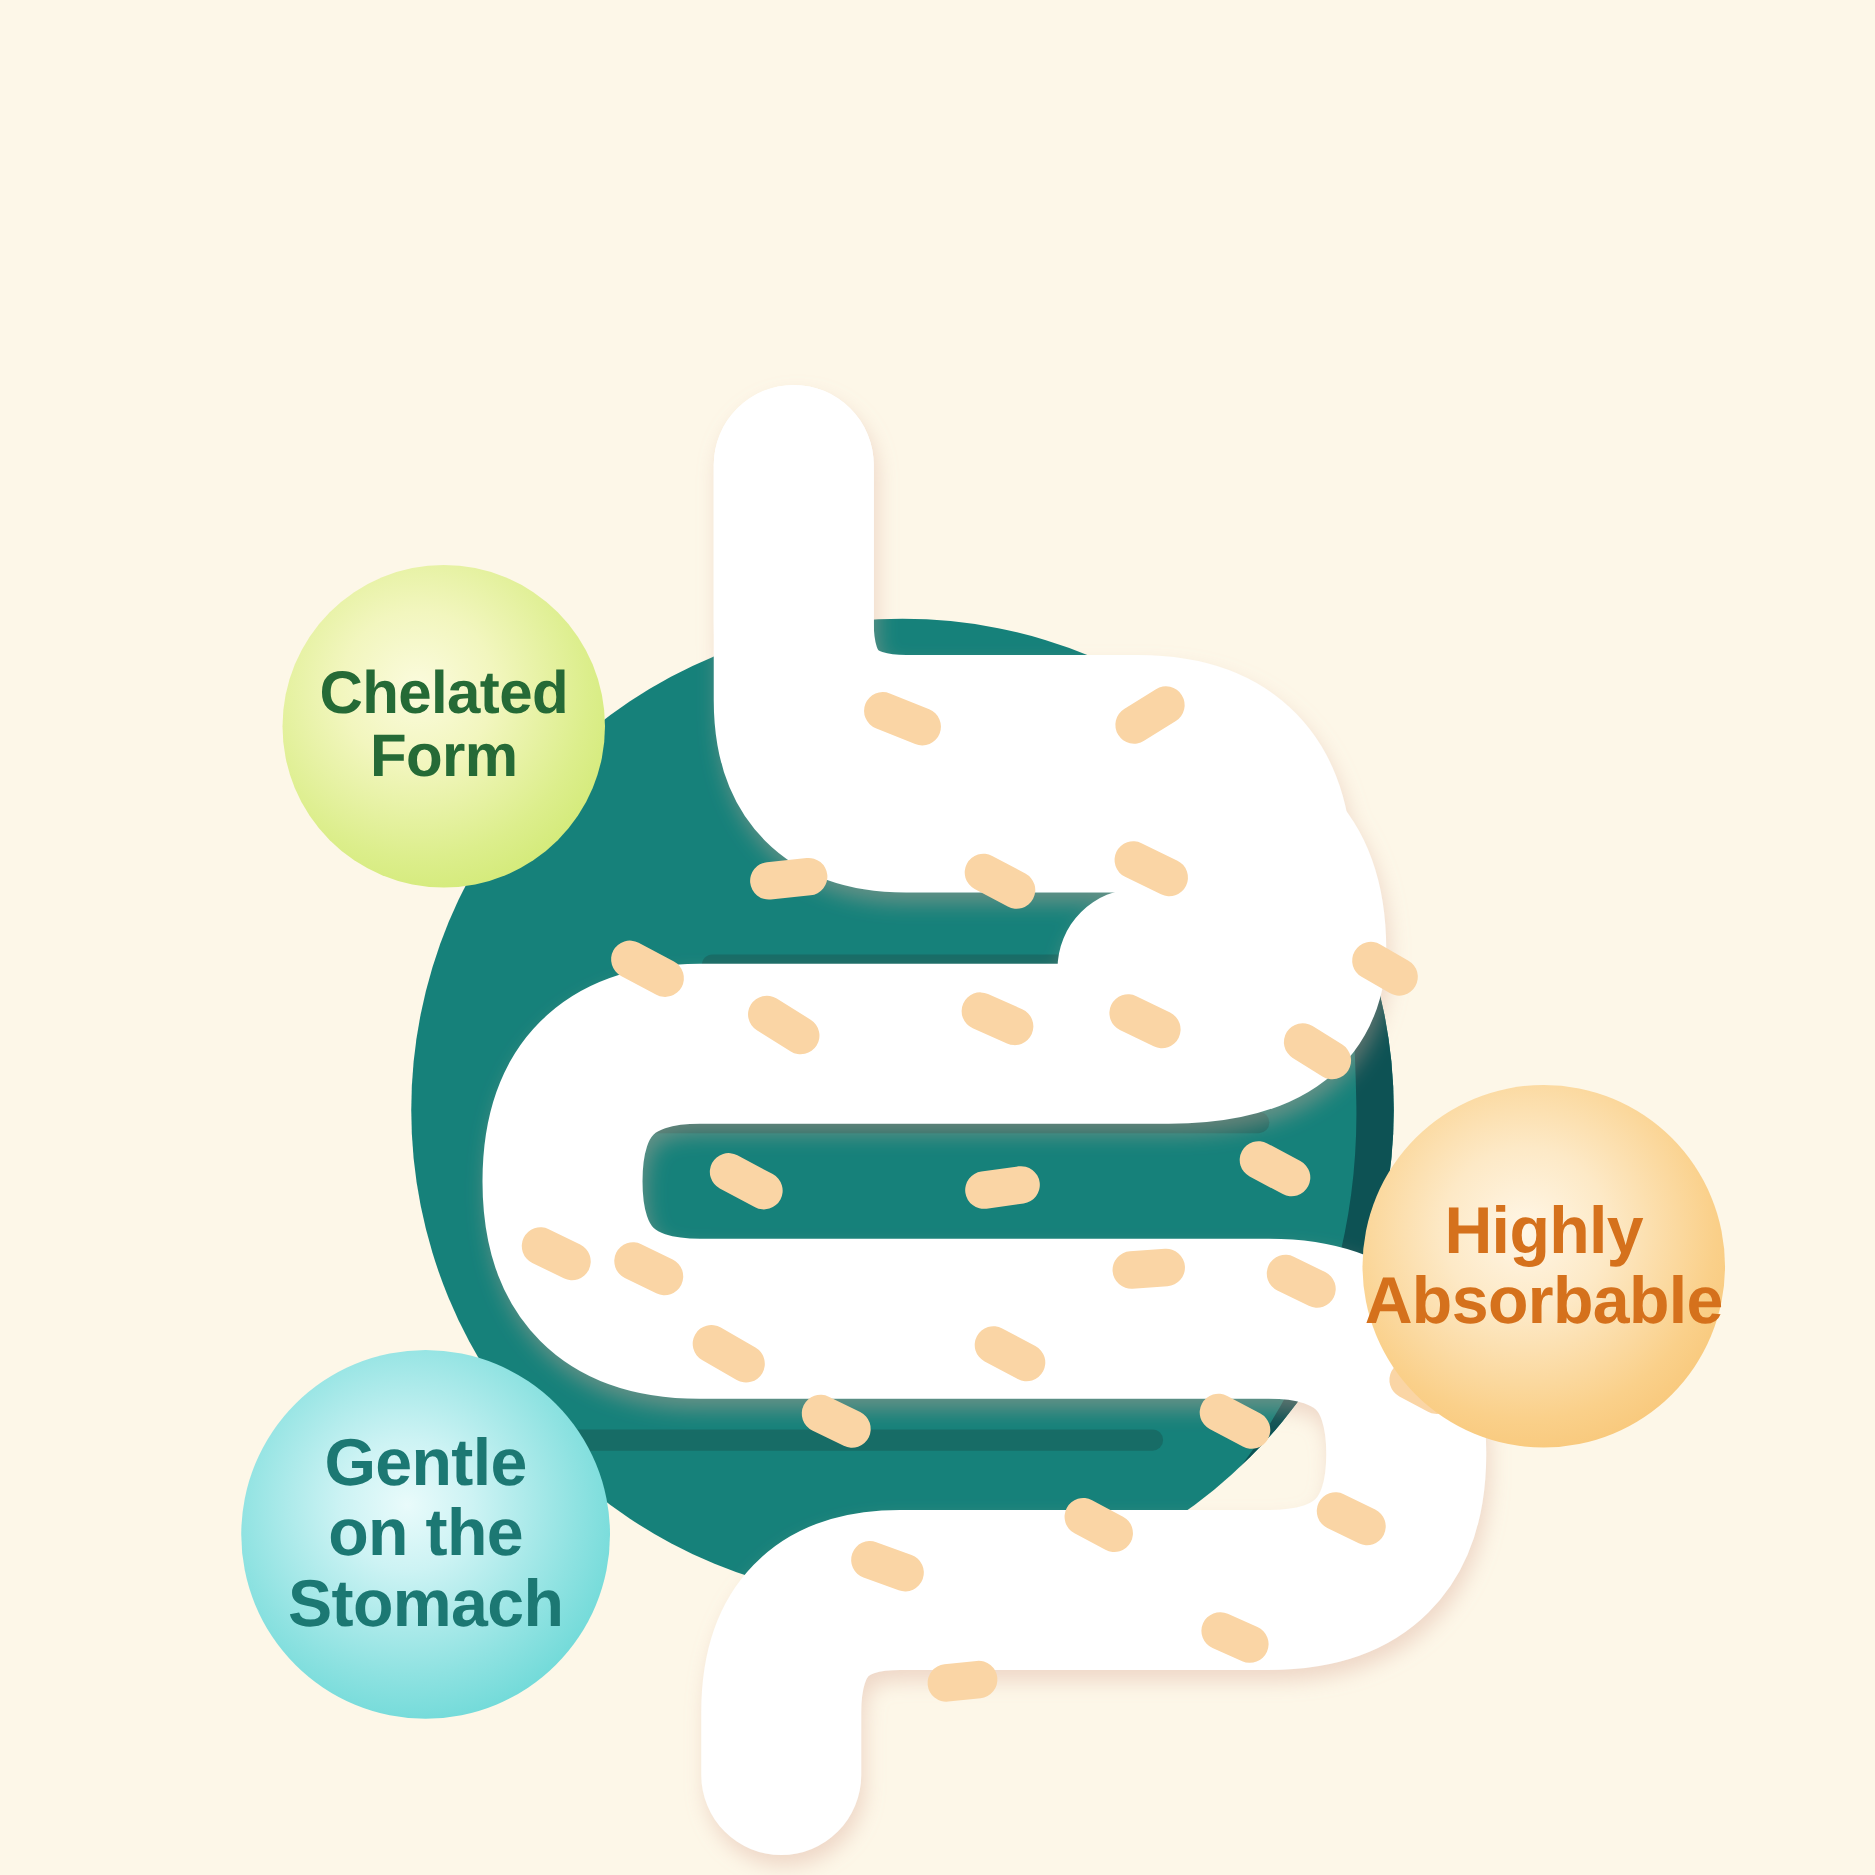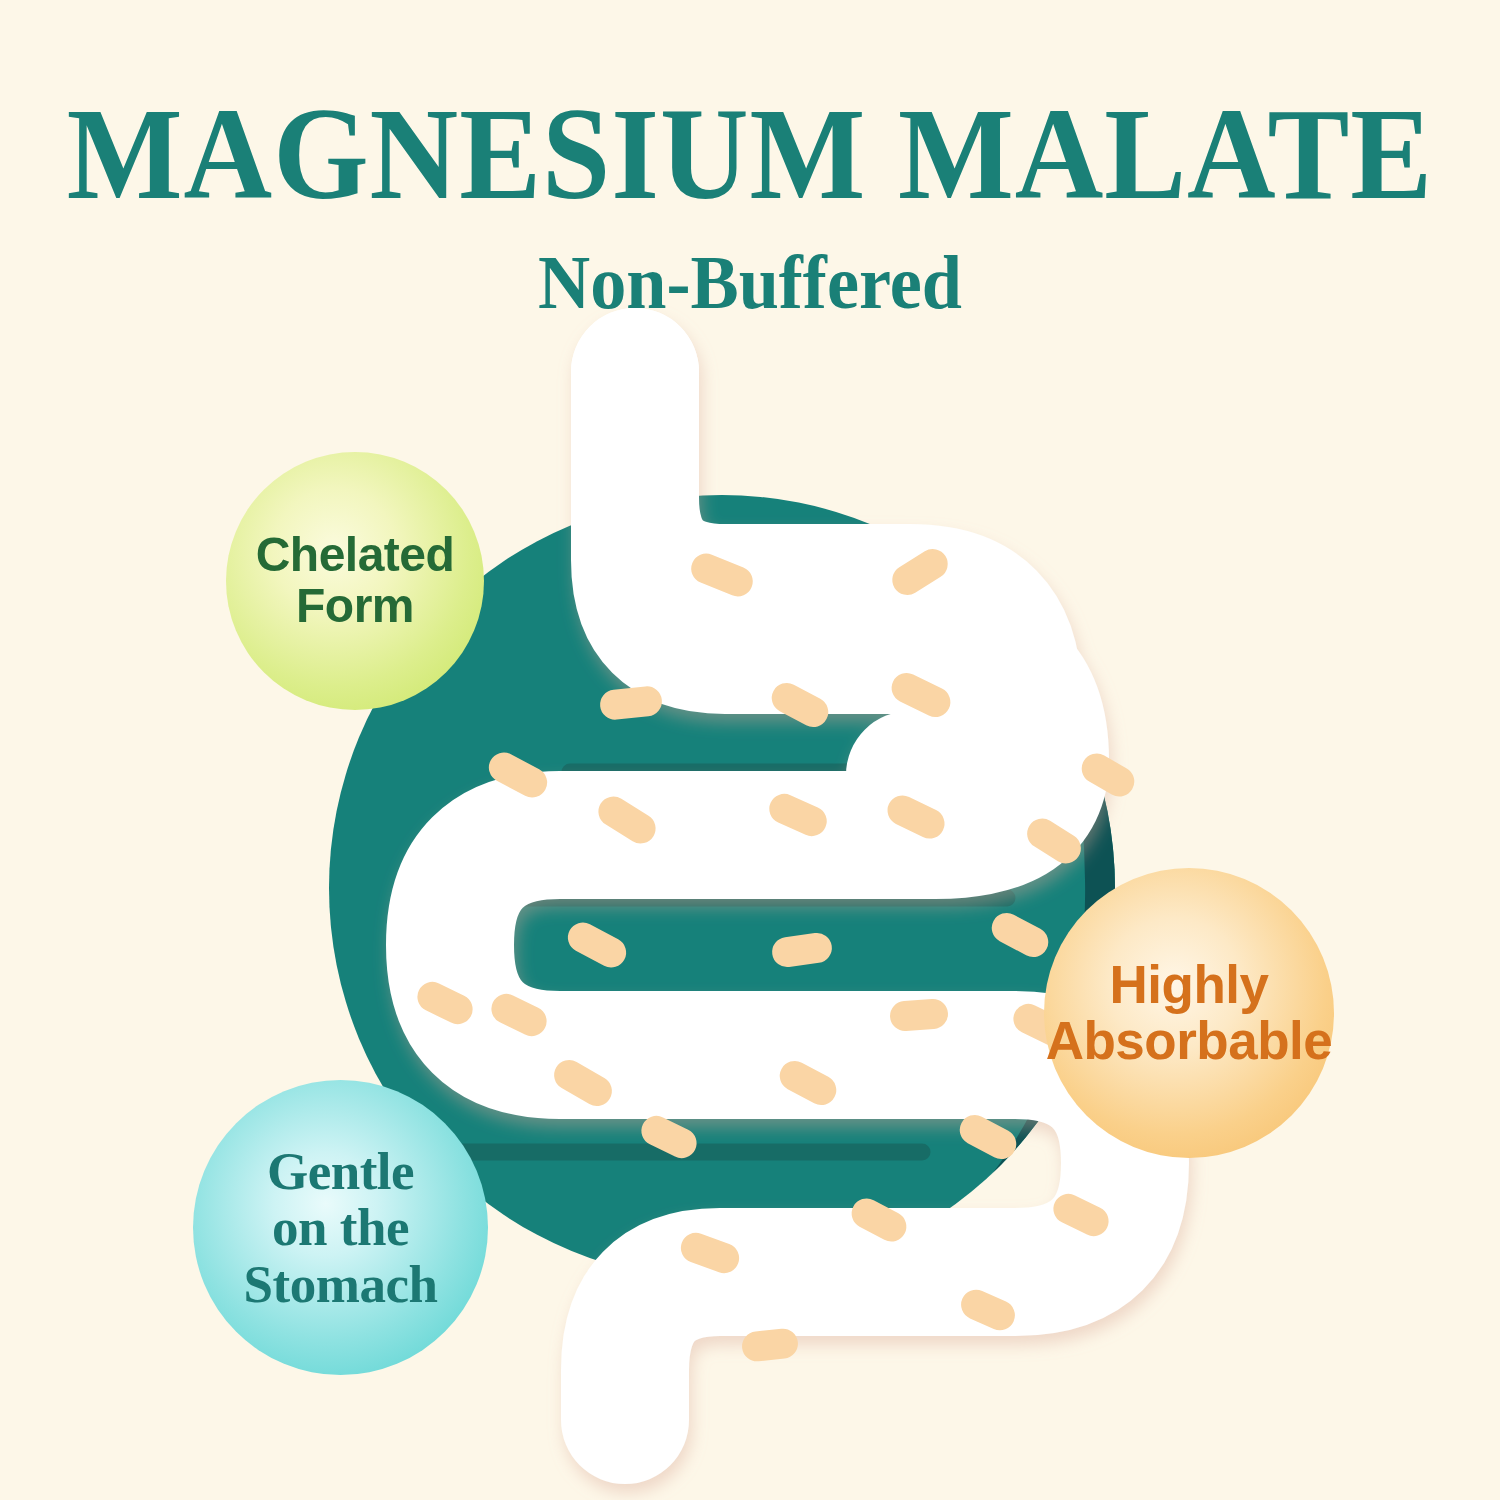--- a/index.html
+++ b/index.html
@@ -77,31 +77,31 @@
 
   
   #badge-flexible{
     left:995px;top:398px;width:276px;height:276px;
     background:radial-gradient(circle at 45% 40%, #F0FDFE 0%, #DCF7FA 25%, #AFE9F1 60%, #84DCE8 100%);
   }
   #badge-flexible .btxt{color:#14807E;font-size:52px;}
 
   
   #badge-absorbable{
-    left:1044px;top:868px;width:290px;height:290px;
+    left:1090px;top:868px;width:290px;height:290px;
     background:radial-gradient(circle at 45% 40%, #FFF6E6 0%, #FDE9C6 28%, #FAD08A 64%, #F5BB62 100%);
   }
   #badge-absorbable .btxt{color:#D5711C;font-size:53px;}
 
   
   #badge-gentle{
     left:193px;top:1080px;width:295px;height:295px;
     background:radial-gradient(circle at 45% 42%, #E9FBFB 0%, #CDF3F4 22%, #8EE2E1 58%, #49CFCD 100%);
   }
-  #badge-gentle .btxt{color:#1C7873;font-size:53px;font-family:Liberation Serif, serif;}
+  #badge-gentle .btxt{color:#1C7873;font-size:53px;}
 </style>
 </head>
 <body>
 
 <div id="stage">
 
   <svg class="illo" viewBox="0 0 1500 1500">
     <defs>
       <clipPath id="circClip">
         <circle cx="722" cy="888" r="393"></circle>
@@ -189,24 +189,20 @@
       <rect x="890" y="1000" width="58" height="30" rx="15" transform="rotate(-4 919 1015)"></rect>
       <rect x="490" y="1000" width="58" height="30" rx="15" transform="rotate(26 519 1015)"></rect>
       <rect x="1080" y="760" width="56" height="30" rx="15" transform="rotate(30 1108 775)"></rect>
       <rect x="640" y="1122" width="58" height="30" rx="15" transform="rotate(26 669 1137)"></rect>
       <rect x="742" y="1330" width="56" height="30" rx="15" transform="rotate(-6 770 1345)"></rect>
       <rect x="960" y="1295" width="56" height="30" rx="15" transform="rotate(24 988 1310)"></rect>
       <rect x="1110" y="1095" width="56" height="30" rx="15" transform="rotate(28 1138 1110)"></rect>
     </g>
   </svg>
 
-  <div class="heading">
-    <h1 class="title">MAGNESIUM MALATE</h1>
-    <h2 class="subtitle">Non-Buffered</h2>
-  </div>
 
   <div class="badge" id="badge-chelated">
     <span class="btxt">Chelated
 Form</span>
   </div>
 
 
   <div class="badge" id="badge-absorbable">
     <span class="btxt">Highly
 Absorbable</span>

